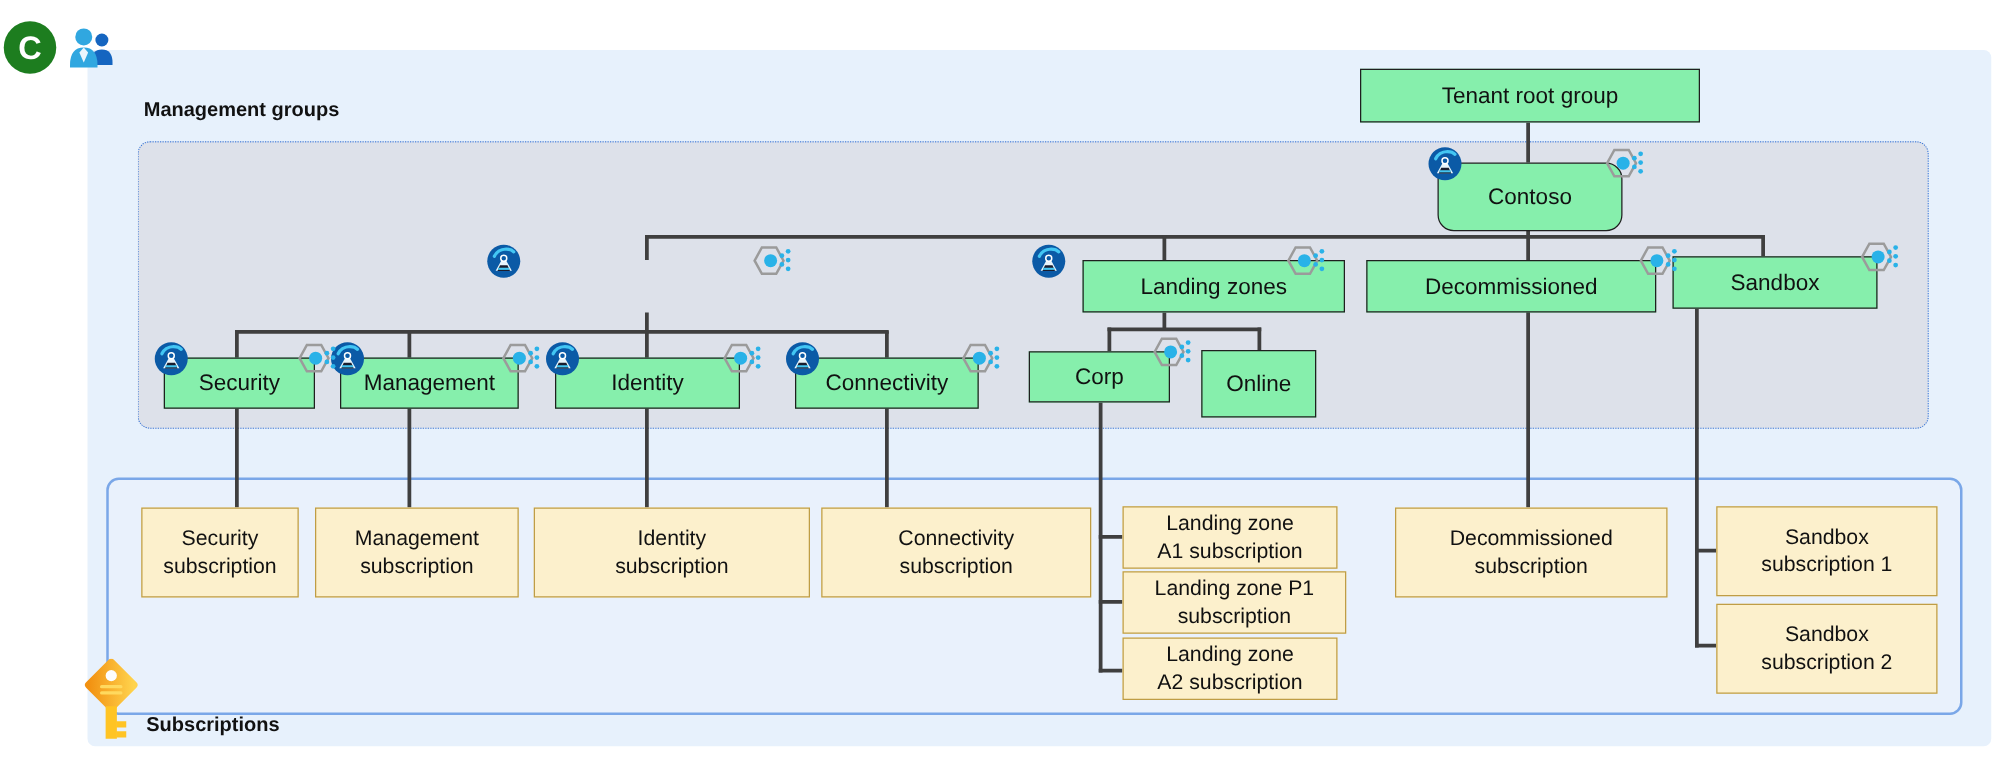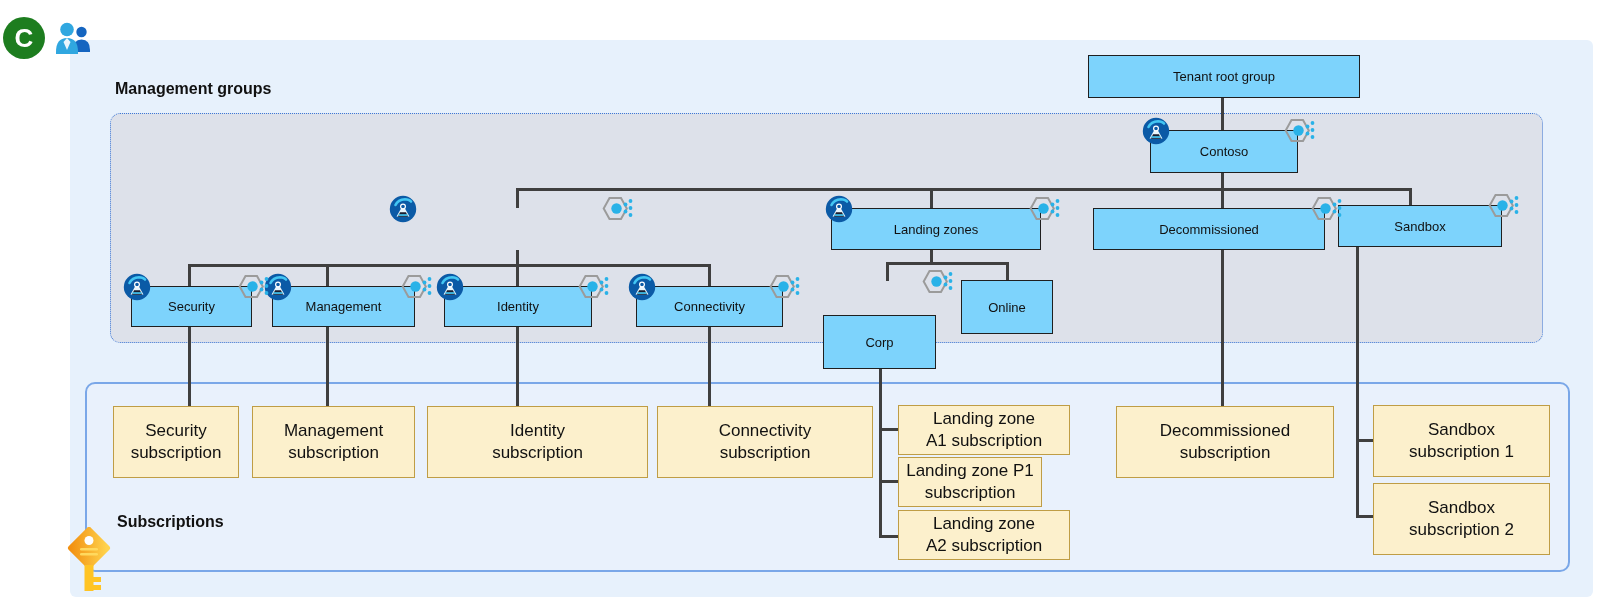--- a/index.html
+++ b/index.html
@@ -24,23 +24,23 @@
   }
   .title{
     left:96px;top:4px;font-size:23px;font-weight:700;z-index:5;white-space:nowrap;
   }
   .section-h{
     font-size:16px;font-weight:700;z-index:4;white-space:nowrap;
   }
   .lv{width:3px;background:#3f3f3f;z-index:2;}
   .lh{height:3px;background:#3f3f3f;z-index:2;}
   .mg-box{
-    background:#7dd3fc;border:1.6px solid #1f1f1f;box-sizing:border-box;
+    background:#86efac;border:1.6px solid #1f1f1f;box-sizing:border-box;
     display:flex;align-items:center;justify-content:center;
-    font-size:13px;z-index:3;text-align:right;
+    font-size:18px;z-index:3;text-align:right;
   }
   .sub-box{
     background:#fcf0cc;border:1.6px solid #bf9d45;box-sizing:border-box;
     display:flex;align-items:center;justify-content:center;
     font-size:17px;line-height:1.32;z-index:3;text-align:center;white-space:pre-line;
   }
   .icon{z-index:4;line-height:0;}
   .c-badge{
     left:3px;top:17px;width:42px;height:42px;border-radius:50%;
     background:#1d7d1f;color:#fff;font-size:26px;font-weight:700;
@@ -63,21 +63,21 @@
     <svg width="42" height="40" viewBox="0 0 42 40">
       <circle cx="29.5" cy="12" r="5.2" fill="#1565c0"></circle>
       <path d="M21 30 Q21 19.5 29.5 19.5 Q38 19.5 38 30 L38 32 L21 32 Z" fill="#1565c0"></path>
       <circle cx="15" cy="9.5" r="6.8" fill="#30a7e0"></circle>
       <path d="M4 32 Q4 18 15 18 Q26 18 26 32 L26 34 L4 34 Z" fill="#30a7e0"></path>
       <path d="M15 18 L18.5 22 L15 30 L11.5 22 Z" fill="#eaf6fd"></path>
     </svg>
   </span>
 
   <div class="abs section-h" style="left:115px;top:80px;">Management groups</div>
-  <div class="abs section-h" style="left:117px;top:513px;">Subscriptions</div>
+  <div class="abs section-h" style="left:117px;top:572px;">Subscriptions</div>
   <span class="abs icon" style="left:66px;top:527px;z-index:5;">
     <svg width="46" height="68" viewBox="0 0 46 68">
       <defs>
           <linearGradient id="kg" x1="0" y1="0" x2="1" y2="0">
         <stop offset="0" stop-color="#f29111"></stop>
             <stop offset="1" stop-color="#ffd34d"></stop>
       </linearGradient>
         </defs>
       <path d="M23 3 L41 21 L23 39 L5 21 Z" fill="url(#kg)" stroke="url(#kg)" stroke-width="6" stroke-linejoin="round"></path>
       <circle cx="23" cy="13.5" r="4.5" fill="#fdfdfd"></circle>
@@ -110,42 +110,42 @@
   <div class="abs lv" style="left:879px;top:322px;height:216px;"></div>
   <div class="abs lh" style="left:879px;top:428px;width:19px;"></div>
   <div class="abs lh" style="left:879px;top:480px;width:19px;"></div>
   <div class="abs lh" style="left:879px;top:535px;width:19px;"></div>
 
   <div class="abs lv" style="left:1356px;top:247px;height:271px;"></div>
   <div class="abs lh" style="left:1356px;top:439px;width:17px;"></div>
   <div class="abs lh" style="left:1356px;top:515px;width:17px;"></div>
 
   <div class="abs mg-box" style="left:1088px;top:55px;width:272px;height:43px;">Tenant root group</div>
-  <div class="abs mg-box" style="left:1150px;top:130px;width:148px;height:43px;">Contoso</div>
-  <div class="abs mg-box" style="left:831px;top:208px;width:210px;height:42px;">Landing zones</div>
+  <div class="abs mg-box" style="left:1150px;top:130px;width:148px;height:55px;border-radius:13px;">Contoso</div>
+  <div class="abs mg-box" style="left:866px;top:208px;width:210px;height:42px;">Landing zones</div>
   <div class="abs mg-box" style="left:1093px;top:208px;width:232px;height:42px;">Decommissioned</div>
   <div class="abs mg-box" style="left:1338px;top:205px;width:164px;height:42px;">Sandbox</div>
   <div class="abs mg-box" style="left:131px;top:286px;width:121px;height:41px;">Security</div>
   <div class="abs mg-box" style="left:272px;top:286px;width:143px;height:41px;">Management</div>
   <div class="abs mg-box" style="left:444px;top:286px;width:148px;height:41px;">Identity</div>
   <div class="abs mg-box" style="left:636px;top:286px;width:147px;height:41px;">Connectivity</div>
-  <div class="abs mg-box" style="left:823px;top:281px;width:113px;height:54px;margin-top:34px;">Corp</div>
+  <div class="abs mg-box" style="left:823px;top:281px;width:113px;height:41px;">Corp</div>
   <div class="abs mg-box" style="left:961px;top:280px;width:92px;height:54px;">Online</div>
 
   <div class="abs sub-box" style="left:113px;top:406px;width:126px;height:72px;">Security
 subscription</div>
   <div class="abs sub-box" style="left:252px;top:406px;width:163px;height:72px;">Management
 subscription</div>
   <div class="abs sub-box" style="left:427px;top:406px;width:221px;height:72px;">Identity
 subscription</div>
   <div class="abs sub-box" style="left:657px;top:406px;width:216px;height:72px;">Connectivity
 subscription</div>
   <div class="abs sub-box" style="left:898px;top:405px;width:172px;height:50px;">Landing zone
 A1 subscription</div>
-  <div class="abs sub-box" style="left:898px;top:457px;width:144px;height:50px;">Landing zone P1
+  <div class="abs sub-box" style="left:898px;top:457px;width:179px;height:50px;">Landing zone P1
 subscription</div>
   <div class="abs sub-box" style="left:898px;top:510px;width:172px;height:50px;">Landing zone
 A2 subscription</div>
   <div class="abs sub-box" style="left:1116px;top:406px;width:218px;height:72px;">Decommissioned
 subscription</div>
   <div class="abs sub-box" style="left:1373px;top:405px;width:177px;height:72px;">Sandbox
 subscription 1</div>
   <div class="abs sub-box" style="left:1373px;top:483px;width:177px;height:72px;">Sandbox
 subscription 2</div>
 

